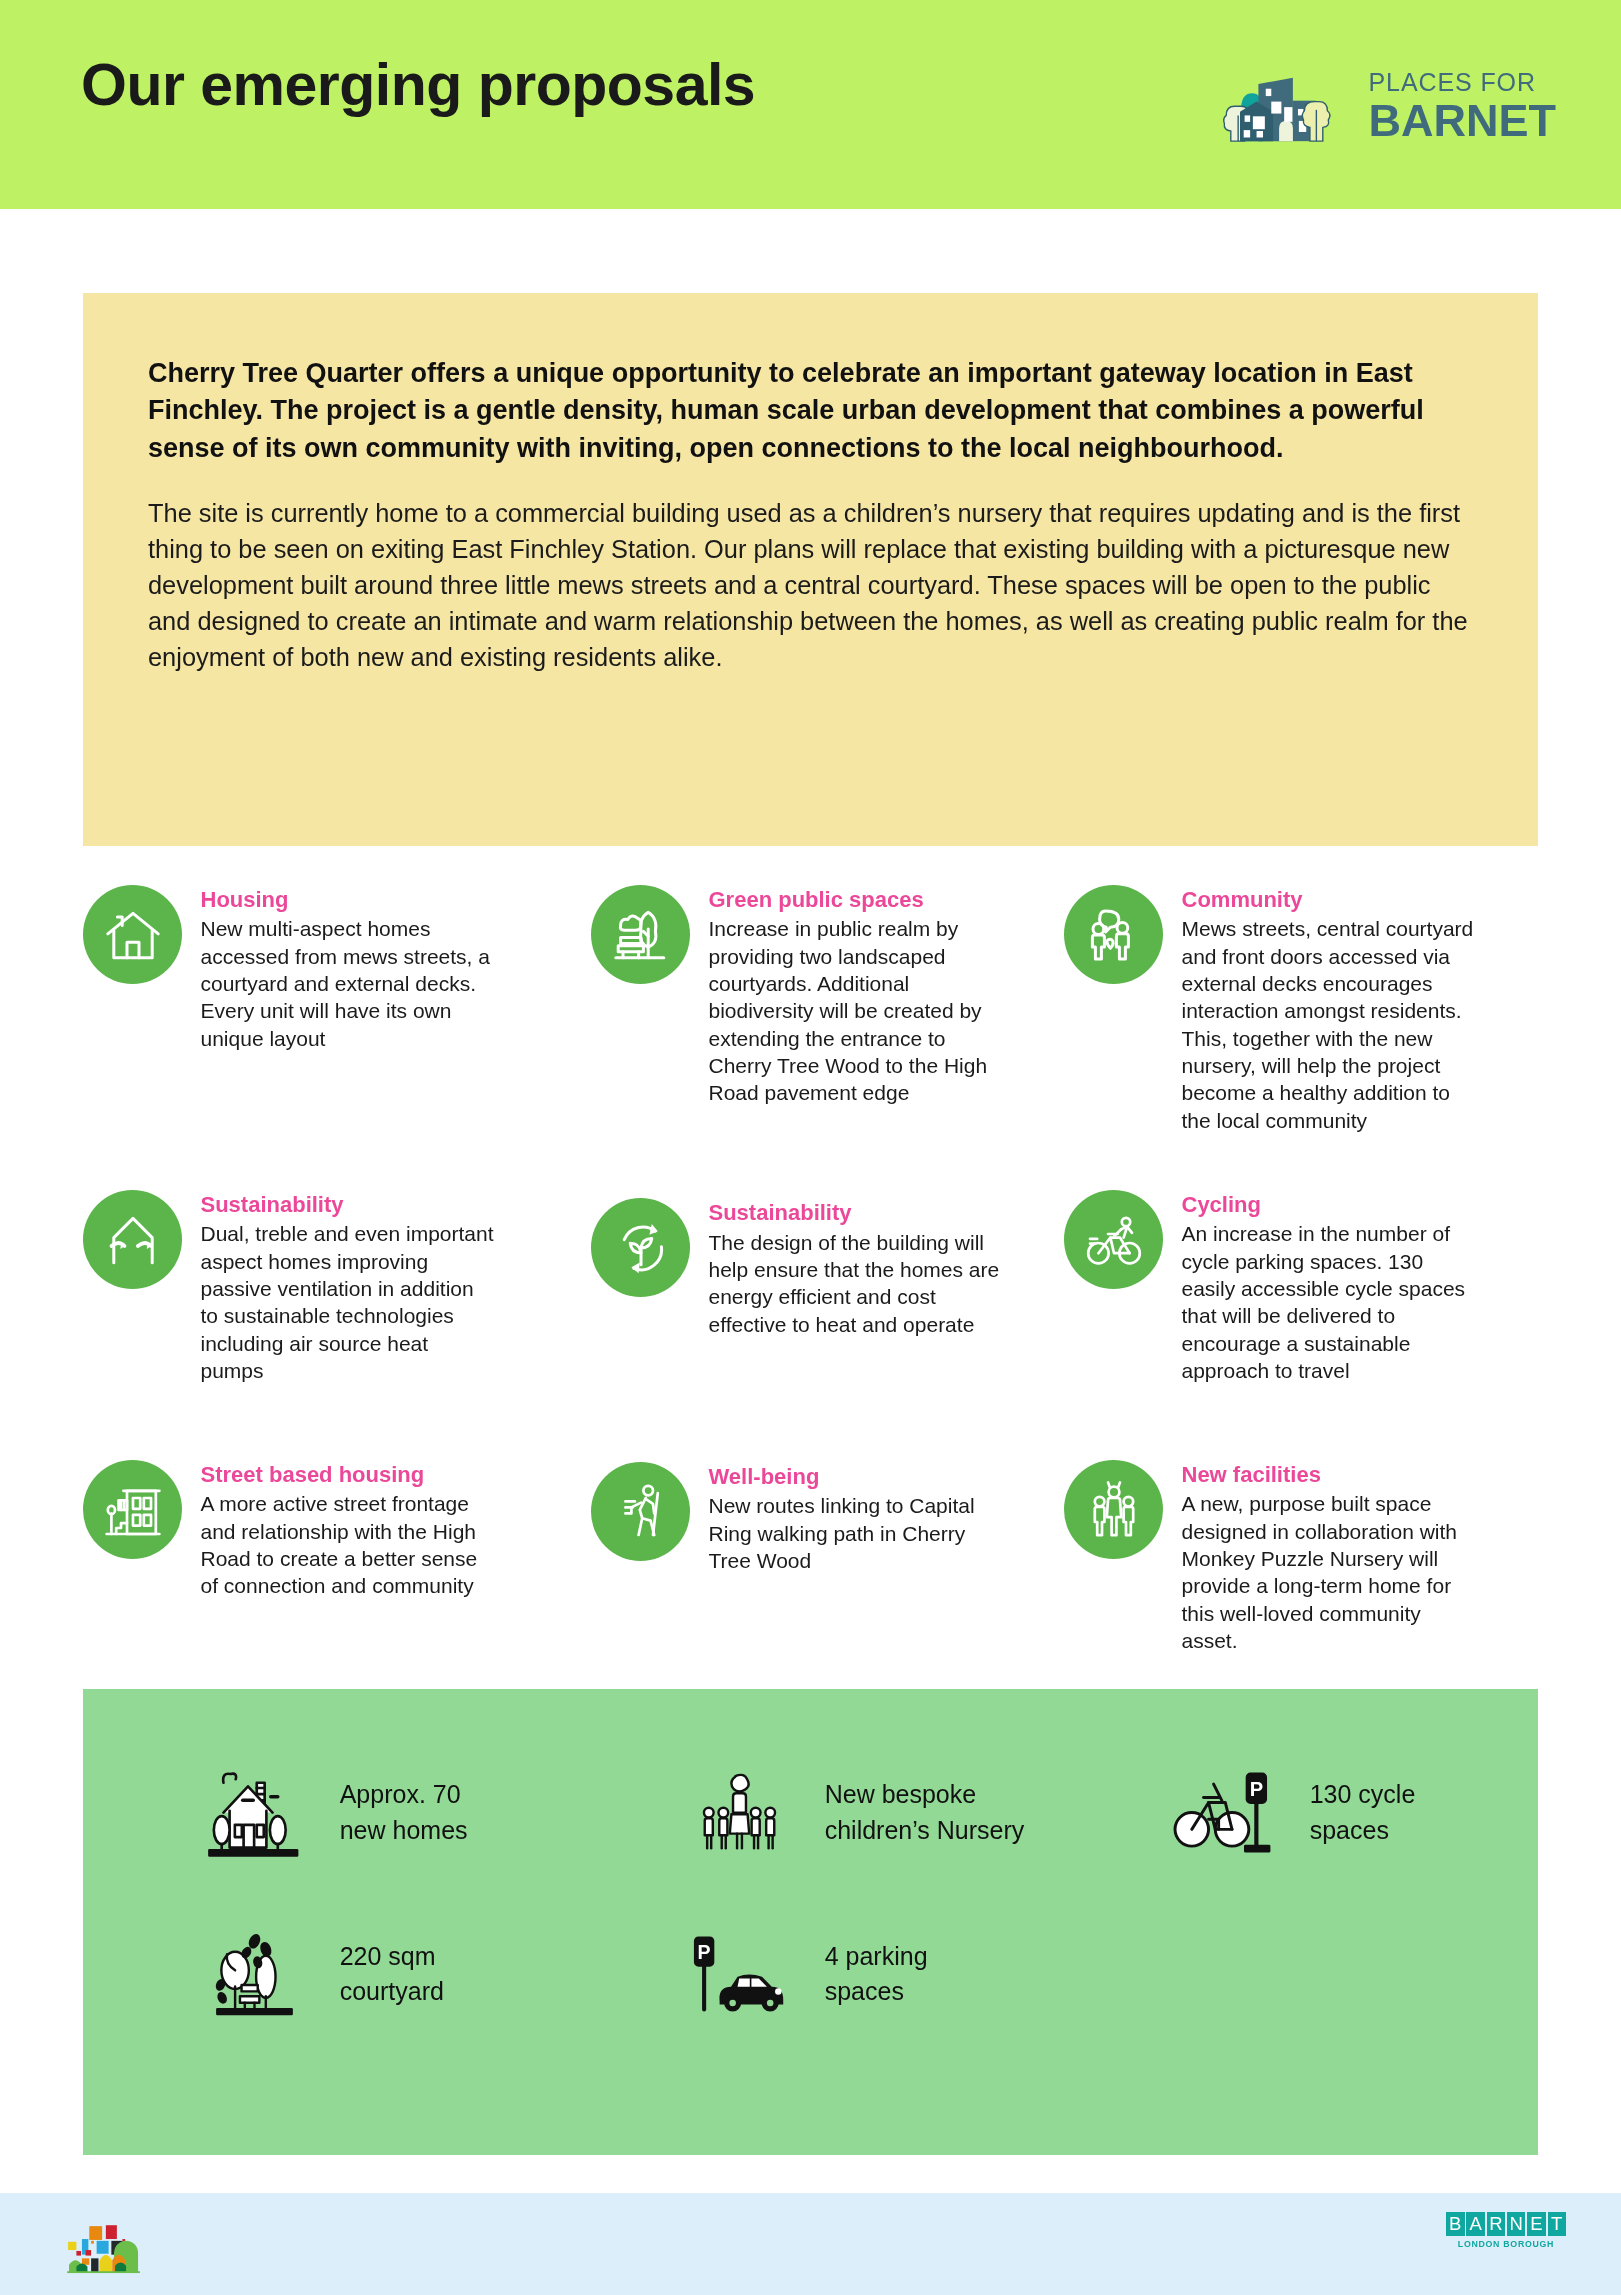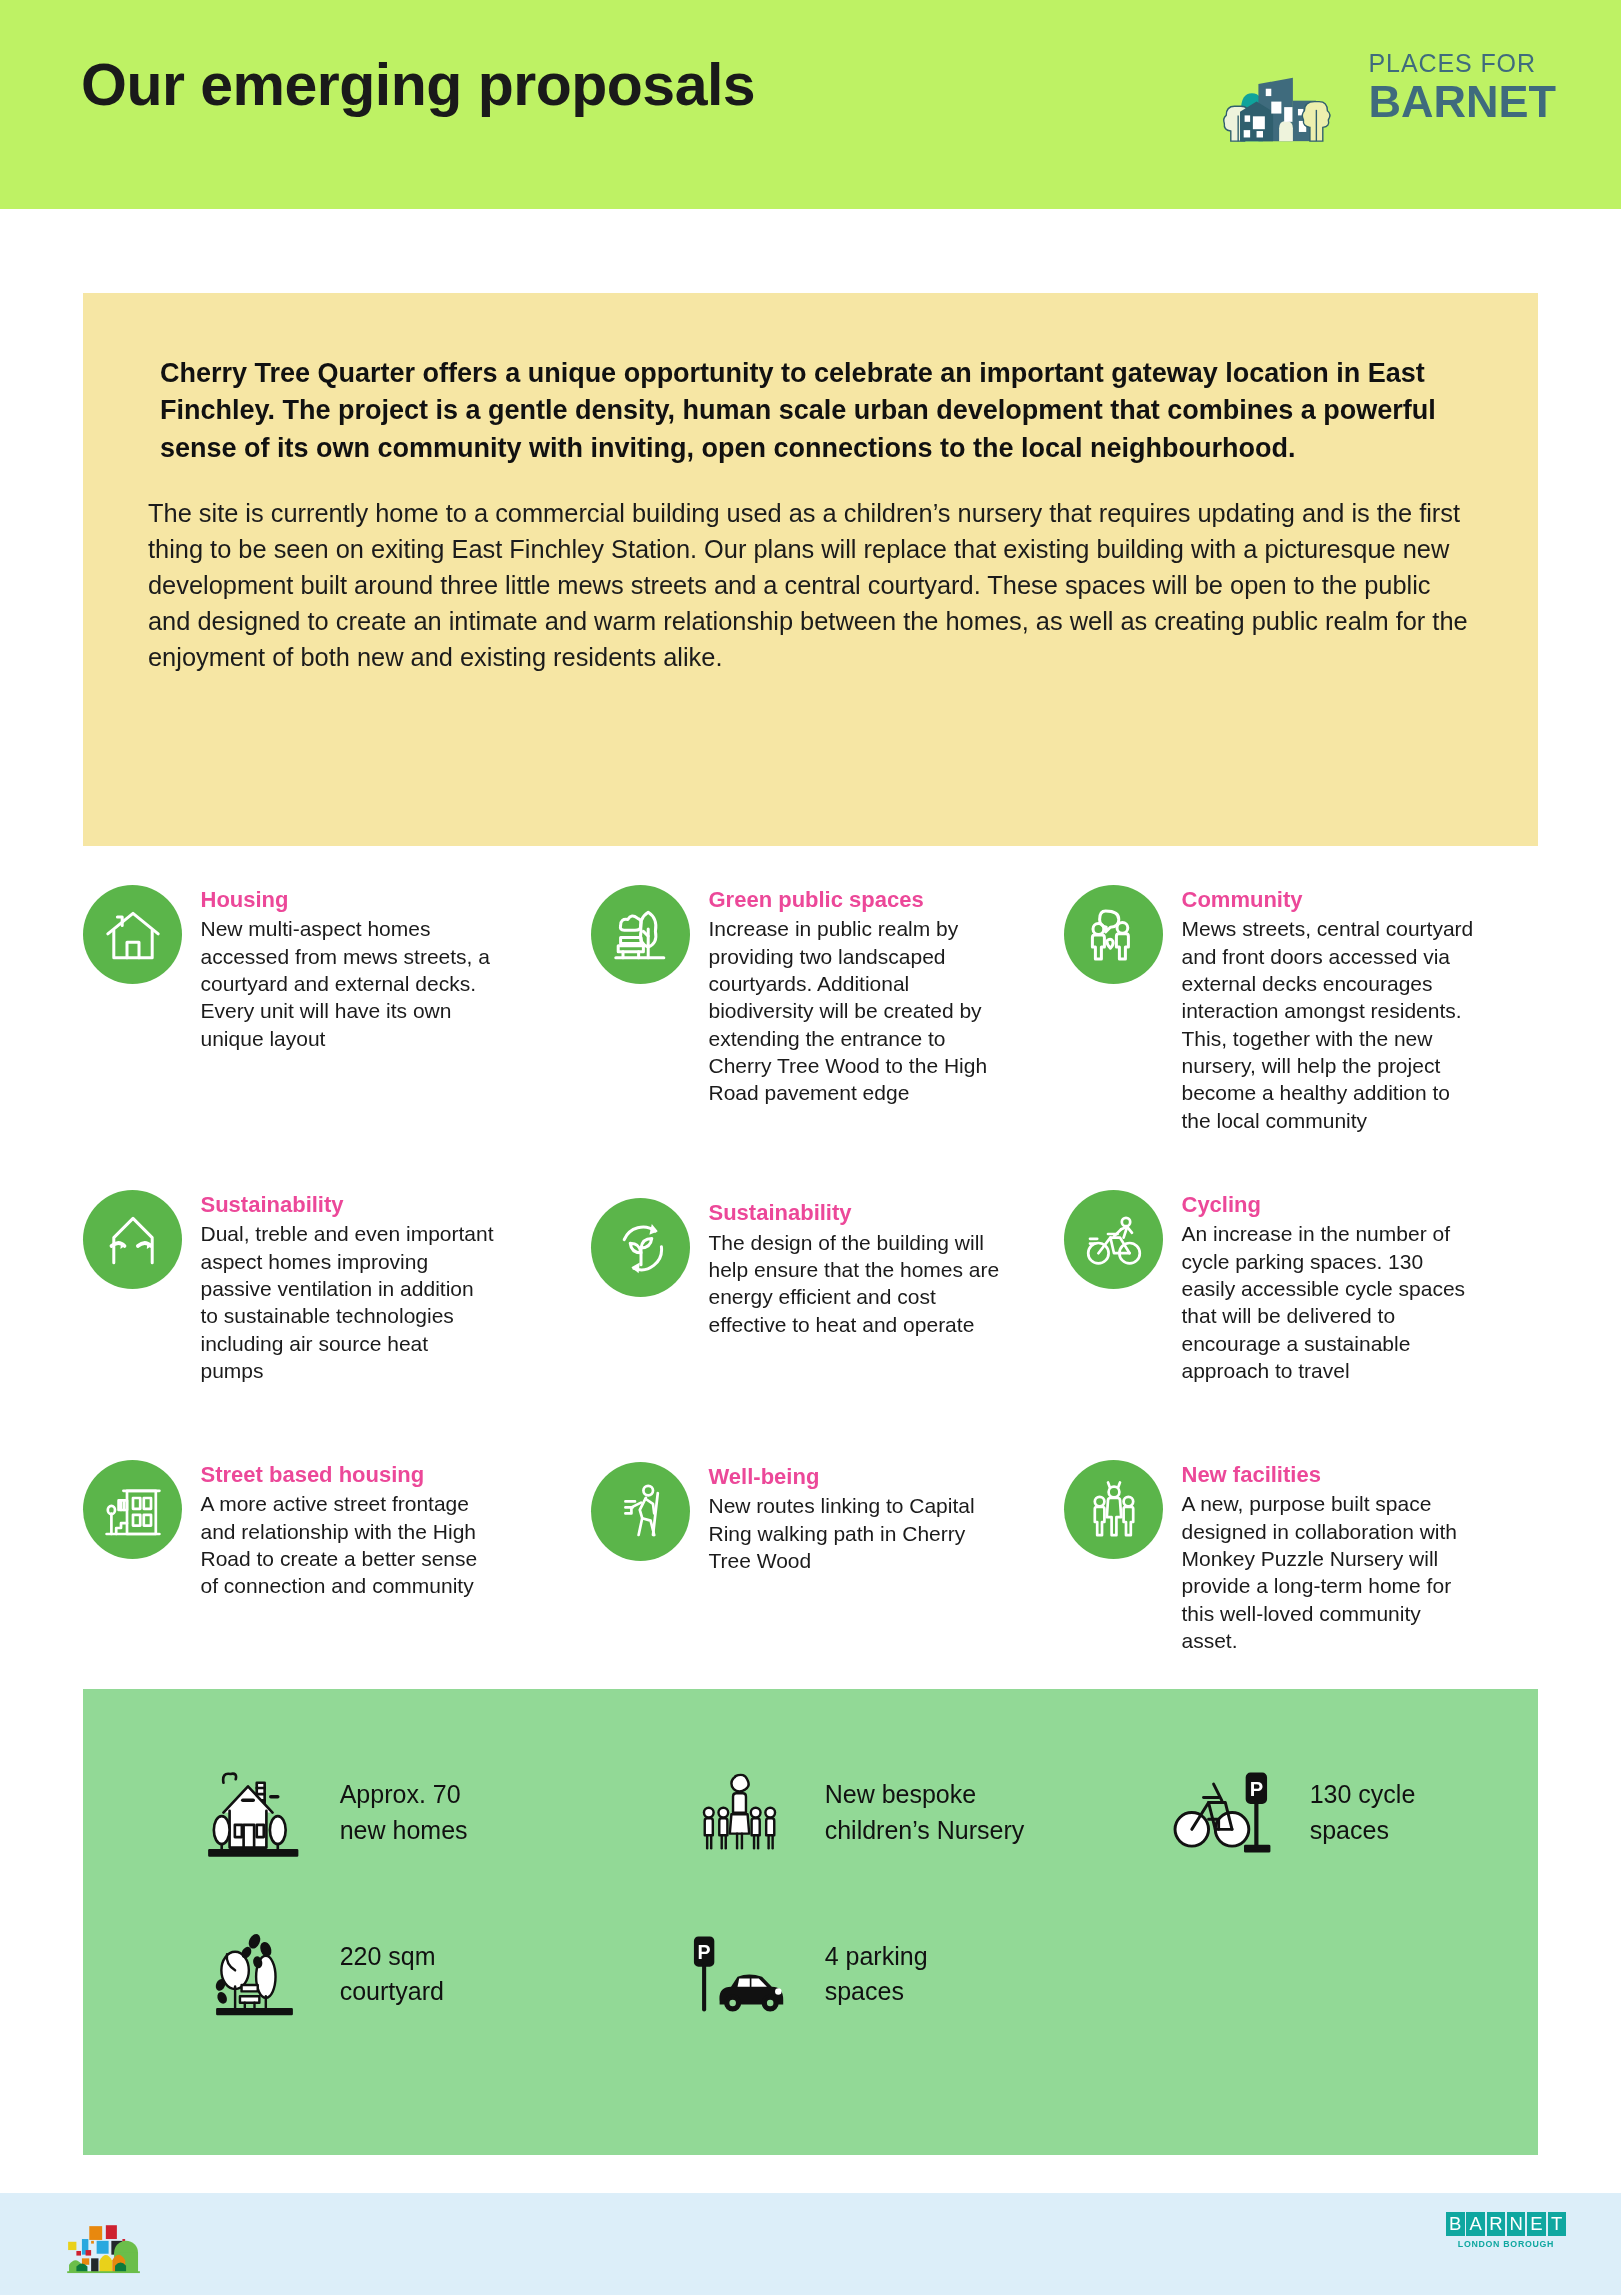--- a/index.html
+++ b/index.html
@@ -24,21 +24,21 @@
     font-size: 59px;
     font-weight: 700;
     color: #1a1a1a;
     letter-spacing: -0.5px;
     white-space: nowrap;
   }
   .pfb-logo {
     position: absolute;
     right: 65px; top: 51px;
     display: flex;
-    align-items: flex-start;
+    align-items: flex-end;
     gap: 9px;
   }
   .pfb-art { width: 148px; height: 92px; }
   .pfb-words { display: flex; flex-direction: column; line-height: 1; }
   .pfb-top {
     font-size: 25px; font-weight: 400; color: #3f6b7d;
     letter-spacing: 0.9px;
   }
   .pfb-bottom {
     font-size: 45px; font-weight: 700; color: #3f6b7d;
@@ -52,21 +52,20 @@
     width: 1455px; height: 553px;
     background: #F6E6A4;
     padding: 62px 65px 0 65px;
   }
   .intro-lead {
     font-size: 27px;
     font-weight: 700;
     line-height: 1.38;
     color: #111;
     margin-bottom: 28px;
-    margin-left: 12px;
   }
   .intro-body {
     font-size: 25.4px;
     font-weight: 400;
     line-height: 1.42;
     color: #1b1b1b;
   }
 
   
   .features {

